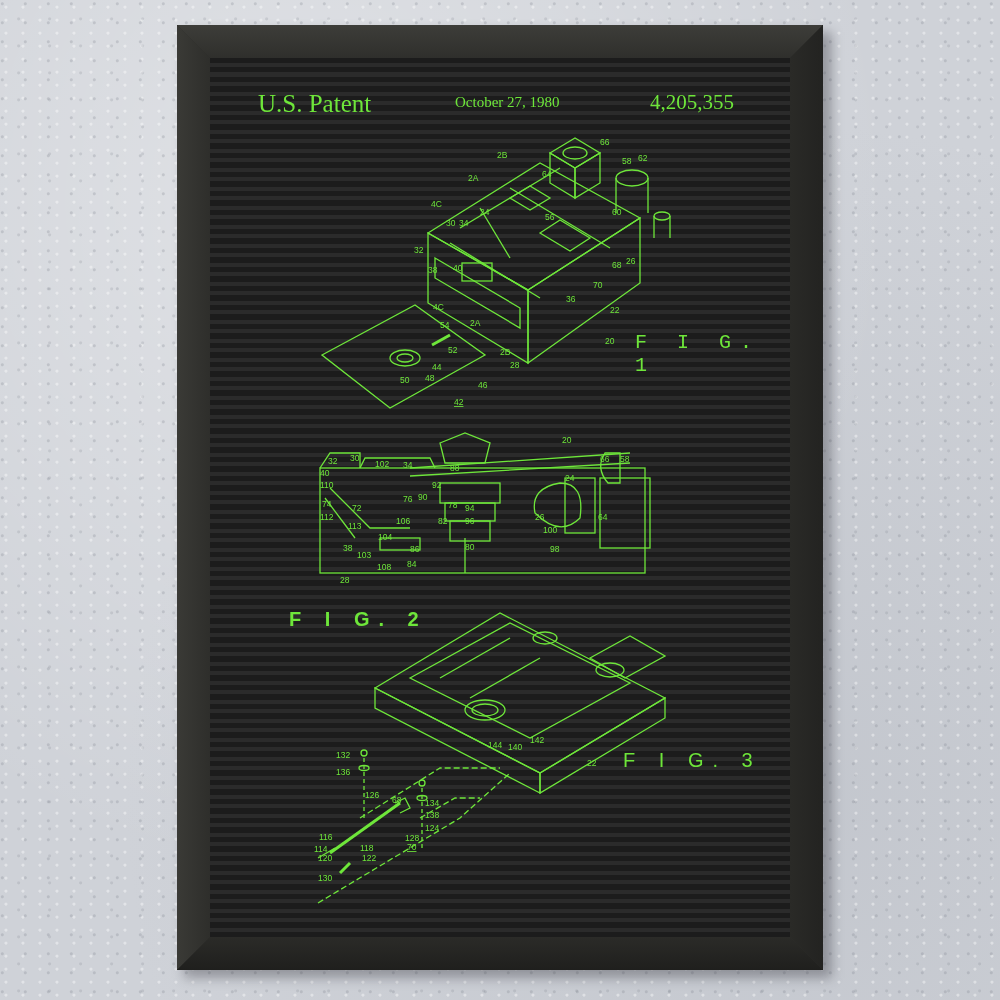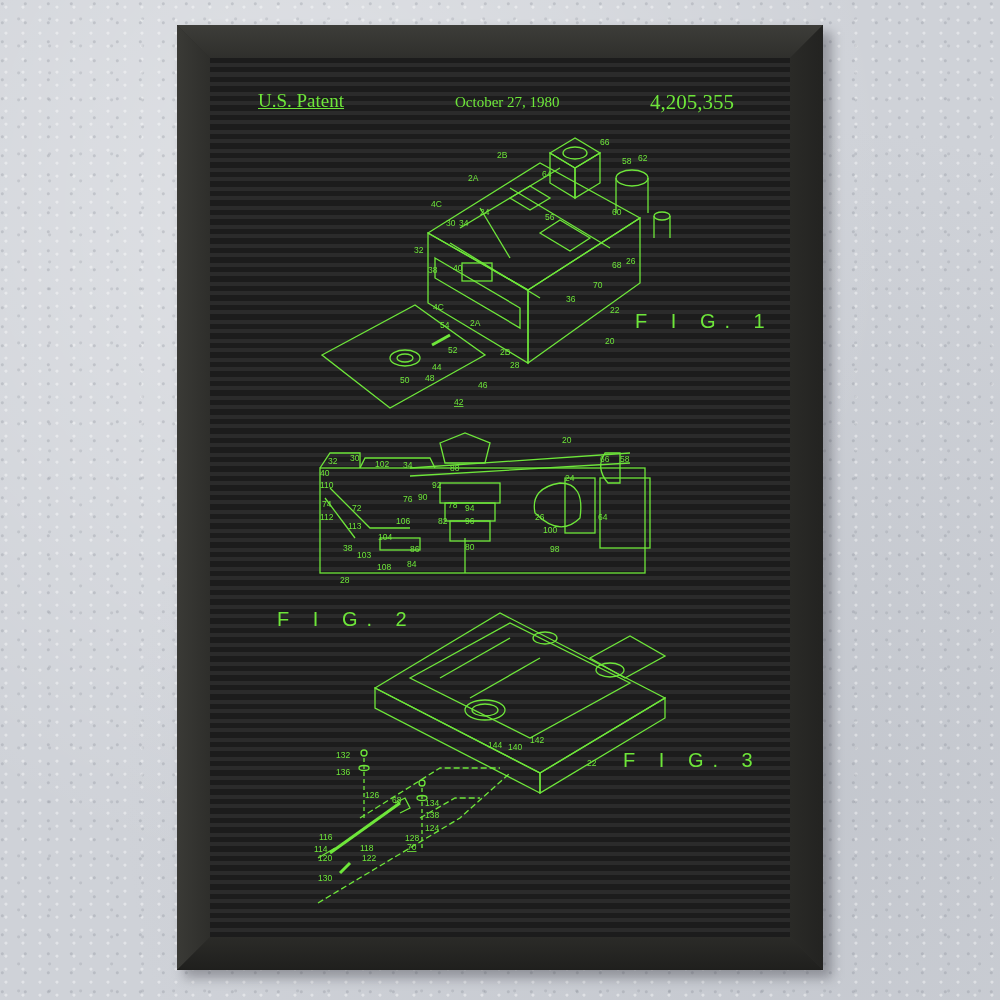--- a/index.html
+++ b/index.html
@@ -35,21 +35,21 @@
   .frame .bevel-right { position:absolute; right:0; top:0; bottom:0; width:33px;
     background:linear-gradient(90deg,#2a2a27,#232321); clip-path:polygon(0 33px,100% 0,100% 100%,0 calc(100% - 33px)); }
   .frame .bevel-bottom { position:absolute; left:0; bottom:0; right:0; height:33px;
     background:linear-gradient(#2b2b28,#1f1f1d); clip-path:polygon(33px 0,calc(100% - 33px) 0,100% 100%,0 100%); }
   .board {
     position:absolute; left:210px; top:58px; width:580px; height:879px;
     background: repeating-linear-gradient(180deg, #1c1c1c 0px, #1c1c1c 5px, #2b2b2b 5px, #2b2b2b 9.5px);
     overflow:hidden;
   }
   .hdr { position:absolute; color:#6ee63a; font-family:"Liberation Serif", serif; }
-  .hdr-left { left:48px; top:32px; font-size:19px;text-decoration:underline; }
+  .hdr-left { left:48px; top:32px; font-size:25px; }
   .hdr-mid { left:245px; top:36px; font-size:15px; }
   .hdr-right { left:440px; top:32px; font-size:21px;text-align:center; }
   .fig-label { position:absolute; color:#6ee63a; font-family:"Liberation Sans", sans-serif; font-size:20px; letter-spacing:9px; }
   .drawing { position:absolute; left:0; top:0; }
   svg text { font-family:"Liberation Sans", sans-serif; fill:#6ee63a; font-size:8.5px; }
 </style>
 </head>
 <body>
 
 <div class="wall-speck"></div>
@@ -227,16 +227,16 @@
     <text x="150" y="793">118</text>
       <text x="108" y="803">120</text>
       <text x="152" y="803">122</text>
     <text x="108" y="823">130</text>
       <text x="278" y="690">144</text>
       <text x="298" y="692">140</text>
     <text x="320" y="685">142</text>
       <text x="377" y="708">22</text>
   </svg>
 
-  <div class="fig-label" style="left:425px; top:252px;">F I G. 1</div>
-  <div class="fig-label" style="left:67px; top:550px;">F I G. 2</div>
+  <div class="fig-label" style="left:425px; top:273px;font-family:Liberation Mono, monospace;">F I G. 1</div>
+  <div class="fig-label" style="left:79px; top:550px;font-weight:bold;">F I G. 2</div>
   <div class="fig-label" style="left:413px; top:691px;">F I G. 3</div>
 </div>
 
 </body></html>

